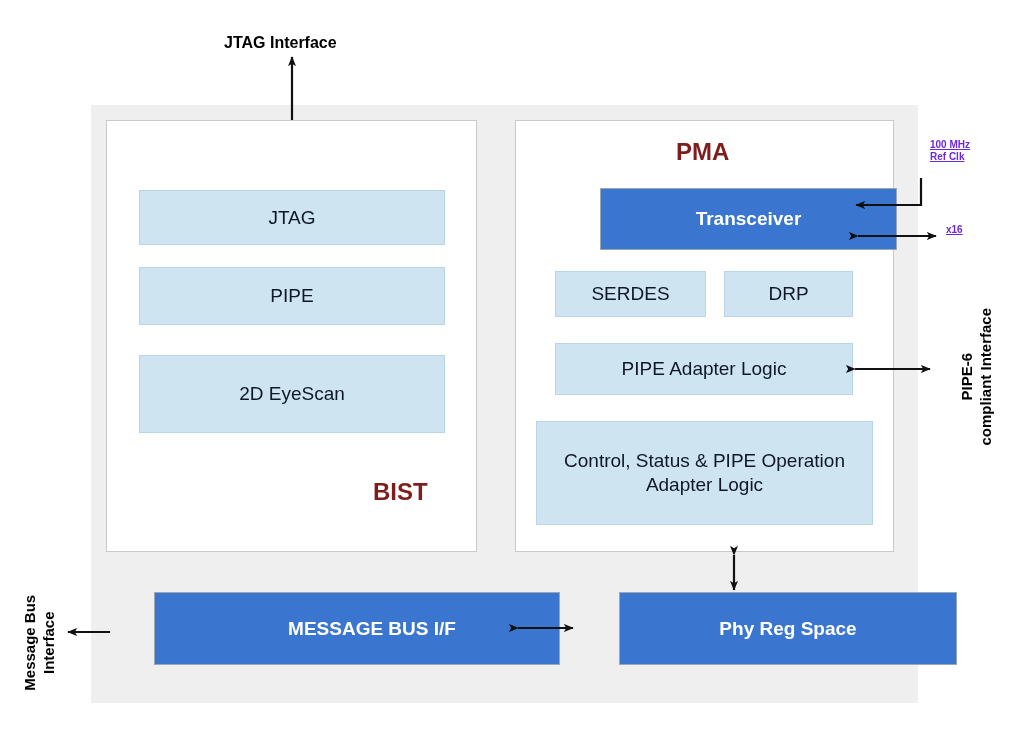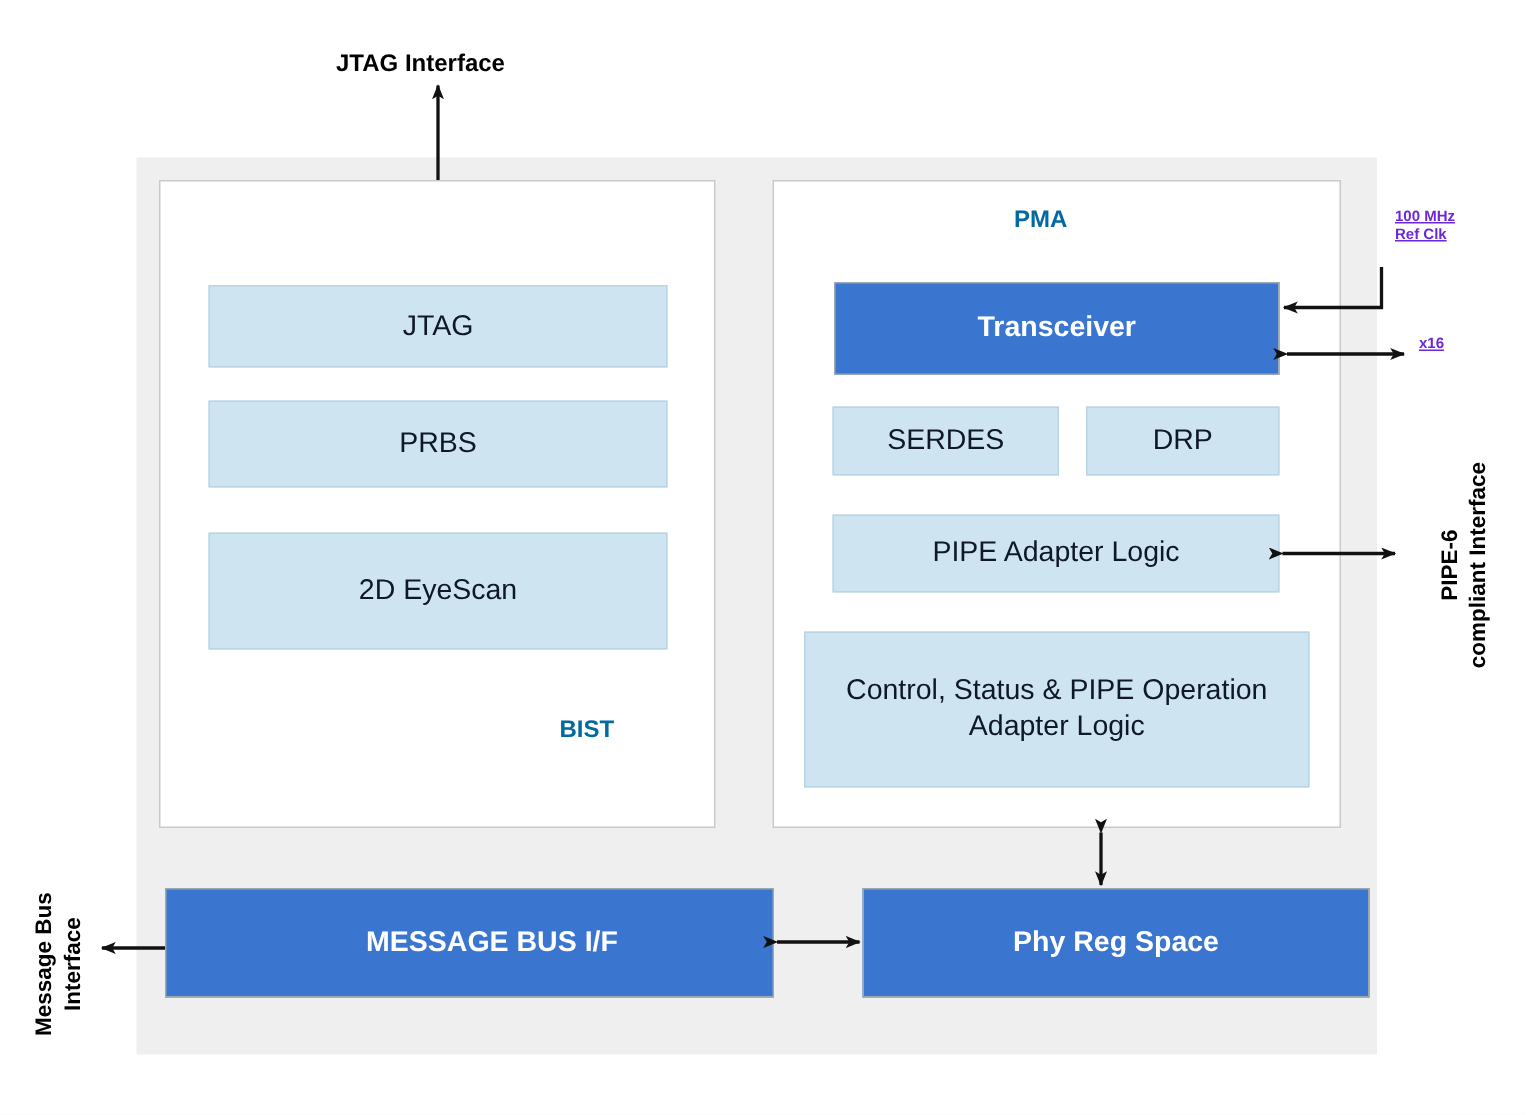--- a/index.html
+++ b/index.html
@@ -48,26 +48,27 @@
     color: #0f172a;
     font-size: 19px;
     font-weight: 400;
   }
   .blk-dark {
     background: #3a76cf;
     border: 1px solid #9aa7b5;
     color: #ffffff;
     font-size: 19px;
     font-weight: bold;
+    margin-left: 44px;
   }
   .grp-title {
     position: absolute;
-    font-size: 16px;
+    font-size: 24px;
     font-weight: bold;
-    color: #0369a1;
+    color: #7f1d1d;
     white-space: nowrap;
   }
   .edge-label {
     position: absolute;
     font-size: 10px;
     font-weight: bold;
     color: #6d28d9;
     line-height: 1.2;
     white-space: pre-line;
     text-decoration: underline;
@@ -95,21 +96,21 @@
 <body>
 
 <div id="canvas">
 
   <div class="panel" style="left:91px; top:105px; width:827px; height:598px;"></div>
 
   <div class="whitebox" style="left:106px; top:120px; width:371px; height:432px;"></div>
   <div class="grp-title" style="left:373px; top:478px;">BIST</div>
 
   <div class="blk blk-light" style="left:139px; top:190px; width:306px; height:55px;">JTAG</div>
-  <div class="blk blk-light" style="left:139px; top:267px; width:306px; height:58px;">PRBS</div>
+  <div class="blk blk-light" style="left:139px; top:267px; width:306px; height:58px;">PIPE</div>
   <div class="blk blk-light" style="left:139px; top:355px; width:306px; height:78px;">2D EyeScan</div>
 
   <div class="whitebox" style="left:515px; top:120px; width:379px; height:432px;"></div>
   <div class="grp-title" style="left:676px; top:138px;">PMA</div>
 
   <div class="blk blk-dark" style="left:556px; top:188px; width:297px; height:62px;">Transceiver</div>
   <div class="blk blk-light" style="left:555px; top:271px; width:151px; height:46px;">SERDES</div>
   <div class="blk blk-light" style="left:724px; top:271px; width:129px; height:46px;">DRP</div>
   <div class="blk blk-light" style="left:555px; top:343px; width:298px; height:52px;">PIPE Adapter Logic</div>
   <div class="blk blk-light" style="left:536px; top:421px; width:337px; height:104px; padding:0 14px;">Control, Status &amp; PIPE Operation Adapter Logic</div>

